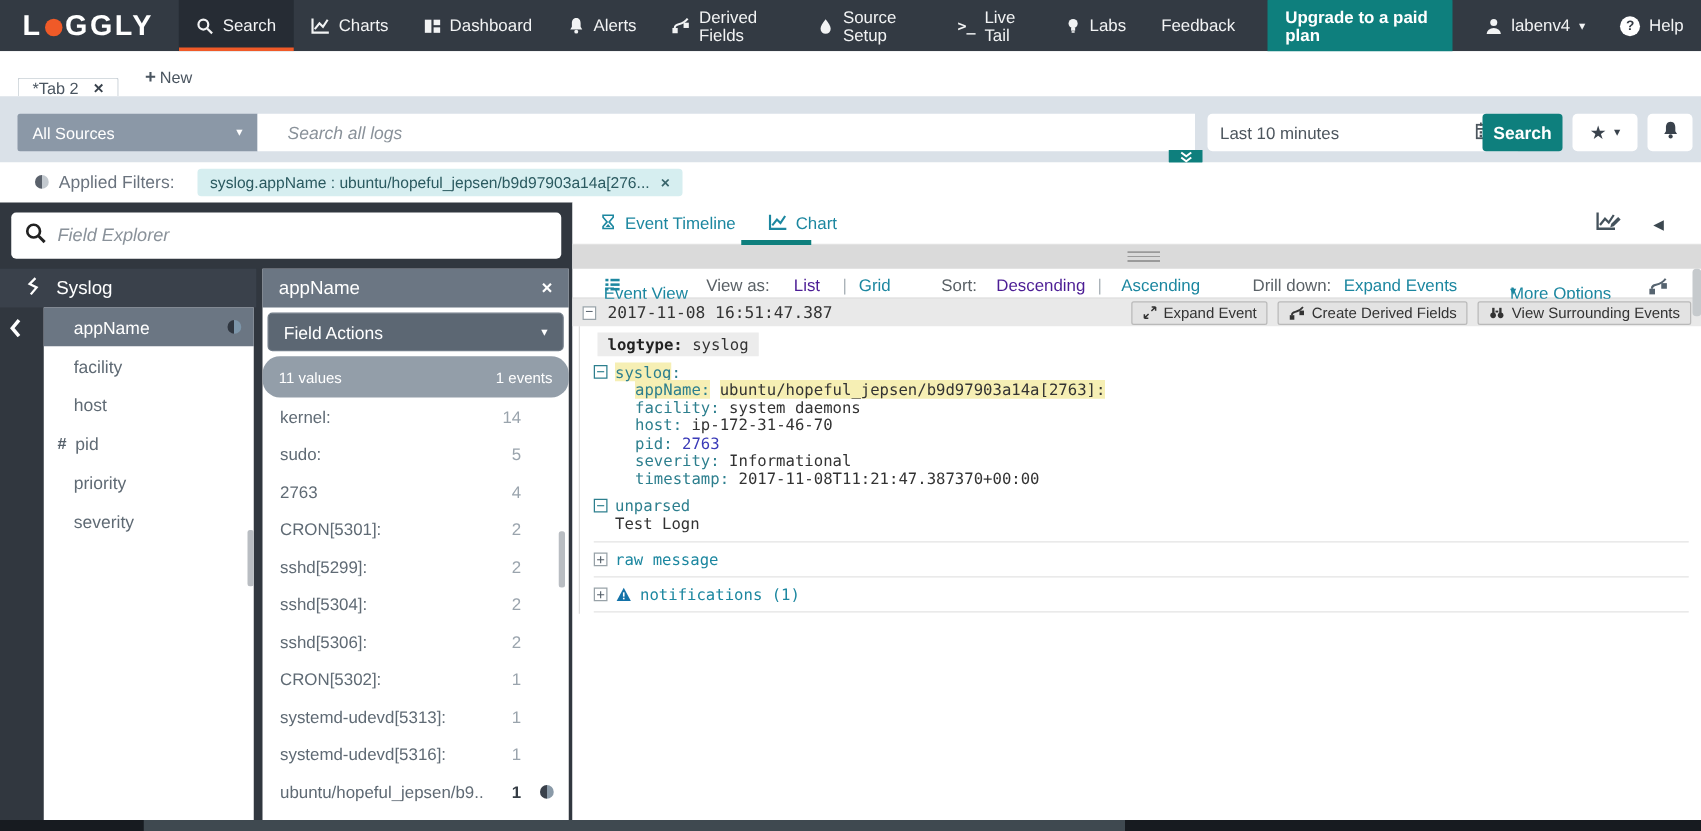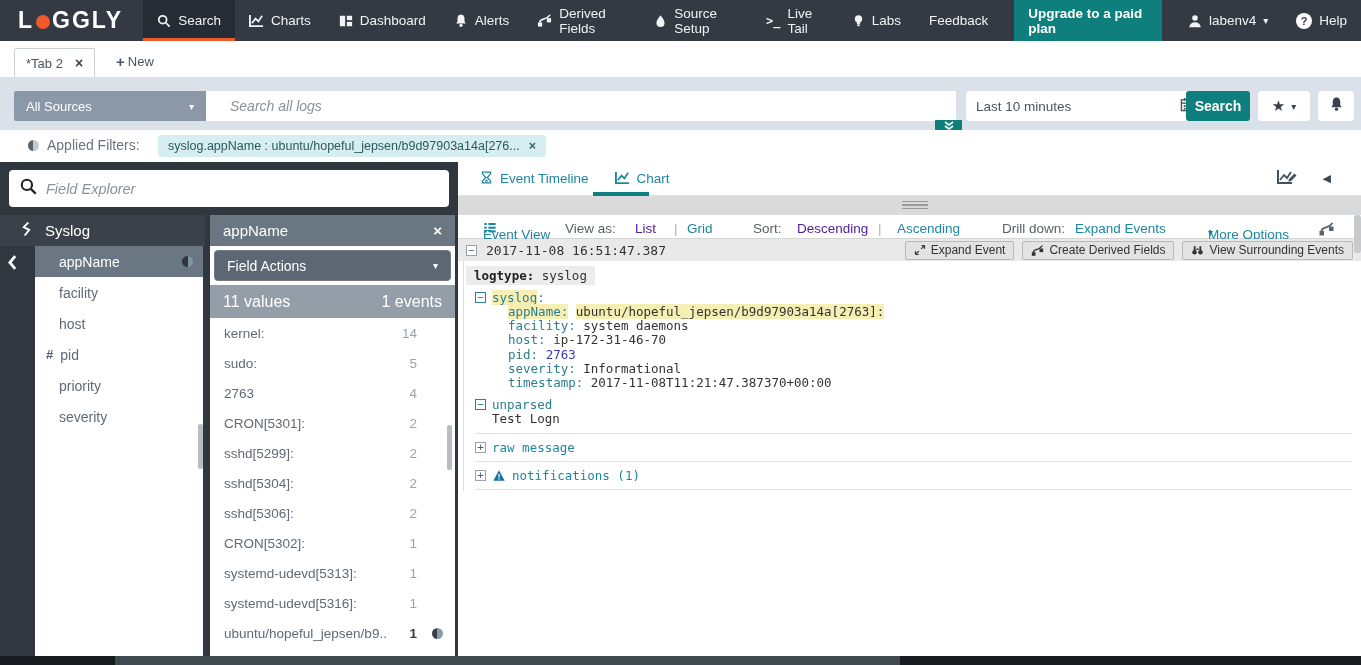--- a/index.html
+++ b/index.html
@@ -14,21 +14,21 @@
   .nav-item.active { background:#262c34; box-shadow:inset 0 -3px 0 #f05a28; }
   .nav-item svg { display:block; }
   .mono-icon { font-family:"DejaVu Sans Mono", monospace; font-weight:bold; font-size:12px; }
   .feedback { margin-left:auto; }
   .upgrade-btn { align-self:center; background:#0e7f7d; color:#fff; font-weight:bold; font-size:13.5px; padding:8px 14px; border-radius:3px; margin:0 12px; cursor:pointer; }
   .help-circle { width:16px; height:16px; border-radius:50%; background:#fff; color:#333a43; font-weight:bold; font-size:11px; display:flex; align-items:center; justify-content:center; }
   .caret { font-size:10px; }
 
   
   .tabbar { position:absolute; left:0; top:41px; width:1361px; height:36px; background:#fff; }
-  .tab { position:absolute; left:14px; bottom:0; height:29px; padding:0 11px; background:#fff; border:1px solid #c9d0d6; border-bottom:none; border-radius:2px 2px 0 0; display:flex; align-items:center; gap:12px; font-size:13px; color:#4a5560; cursor:pointer; }
+  .tab { position:absolute; left:14px; bottom:0; height:15px; padding:0 11px; background:#fff; border:1px solid #c9d0d6; border-bottom:none; border-radius:2px 2px 0 0; display:flex; align-items:center; gap:12px; font-size:13px; color:#4a5560; cursor:pointer; }
   .tab-close { color:#39424c; font-weight:bold; font-size:14px; cursor:pointer; }
   .newtab { position:absolute; left:116px; bottom:7px; font-size:13px; color:#4a5560; display:flex; gap:3px; align-items:center; cursor:pointer; }
   .newtab .plus { font-weight:bold; font-size:15px; }
 
   
   .search-band { position:absolute; left:0; top:77px; width:1361px; height:53px; background:#dae1e8; }
   .search-band > div, .search-band > button { position:absolute; top:14px; height:30px; }
   .sources { left:14px; width:192px; background:#8b98a7; color:#fff; font-size:13px; display:flex; align-items:center; justify-content:space-between; padding:0 12px; border-radius:2px 0 0 2px; cursor:pointer; }
   .search-input-wrap { left:206px; width:750px; background:#fff; }
   .search-input-wrap input { width:100%; height:100%; border:none; outline:none; font-size:14px; font-style:italic; color:#555; padding:0 24px; font-family:"Liberation Sans", sans-serif; }
@@ -62,21 +62,21 @@
   .field-item.selected { background:#6b7683; color:#fff; }
   .field-item.selected .half-toggle { background:linear-gradient(90deg,#2f3640 50%,#7c95a9 50%); }
   .field-item .hash { margin-left:-13px; font-size:13px; color:#55606a; font-weight:bold; }
   .vthumb { position:absolute; width:5px; border-radius:2px; background:#b9bdc2; }
 
   
   .value-col { position:absolute; left:210px; top:53px; width:245px; height:441px; background:#fff; }
   .vc-header { height:31px; background:#6b7683; color:#fff; font-size:15px; display:flex; align-items:center; justify-content:space-between; padding:0 13px; }
   .vc-header .close { font-weight:bold; font-size:15px; cursor:pointer; }
   .field-actions { margin:4px; height:31px; background:#5c6773; border:1px solid #707b87; border-radius:4px; color:#fff; font-size:14px; display:flex; align-items:center; justify-content:space-between; padding:0 12px; cursor:pointer; }
-  .vc-subheader { height:33px; background:#939ea9; color:#fff; font-size:16px; display:flex; align-items:center; justify-content:space-between; padding:0 13px; }
+  .vc-subheader { height:33px; background:#939ea9; color:#fff; font-size:12px; display:flex; align-items:center; justify-content:space-between; padding:0 13px;border-radius:14px; }
   .vc-row { height:30px; display:flex; align-items:center; padding:0 12px 0 14px; font-size:13.5px; color:#5f6a74; cursor:pointer; }
   .vc-row .val { flex:1; white-space:nowrap; overflow:hidden; }
   .vc-row .cnt { width:30px; text-align:right; color:#9aa4ad; }
   .vc-row .tglspace { width:26px; display:flex; justify-content:flex-end; align-items:center; }
   .vc-row.hl .cnt { color:#343c44; font-weight:bold; }
   .vc-row.hl .half-toggle { background:linear-gradient(90deg,#39404a 50%,#8a9aa8 50%); }
 
   
   .results { position:absolute; left:458px; top:162px; width:903px; height:494px; background:#fff; }
   .res-tabs { position:relative; height:34px; border-bottom:1px solid #e2e2e2; display:flex; align-items:center; padding-left:22px; gap:26px; }
@@ -102,21 +102,21 @@
   .event-actions { margin-left:auto; display:flex; gap:8px; margin-right:8px; }
   .ev-btn { display:flex; align-items:center; gap:5px; background:#e3e3e3; border:1px solid #b9b9b9; border-radius:2px; font-size:12px; color:#333; padding:1px 8px; height:19px; cursor:pointer; white-space:nowrap; }
   .ev-btn svg { flex:none; }
 
   .event-body { position:relative; font-family:"DejaVu Sans Mono", monospace; font-size:12.5px; color:#333; padding-top:8px; }
   .guide-line { position:absolute; left:5px; top:0; height:230px; width:1px; background:#ddd; }
   .logline { line-height:14px; white-space:nowrap; }
   .key { color:#2d7f8e; }
   .hl-y { background:#f6efb4; }
   .val-num { color:#3b3bb8; }
-  .logtype-line { margin-left:8px; }
+  .logtype-line { margin-left:20px; }
   .logtype-pill { background:#ececec; padding:2px 8px; }
   .logtype-pill b { color:#222; }
   .group-line { margin-left:17px; margin-top:7px; display:flex; align-items:center; gap:6px; }
   .fieldline { margin-left:50px; margin-top:0; }
   .event-body .fieldline, .unparsed-text { line-height:14.2px; }
   .unparsed-text { margin-left:34px; }
   .sec-row { margin-left:17px; display:flex; align-items:center; gap:6px; height:28px; border-top:1px solid #e3e3e3; margin-right:10px; color:#1c87a0; }
   .sec-row .seclabel { color:#1c87a0; cursor:pointer; }
   .end-line { margin-left:17px; margin-right:10px; border-top:1px solid #e3e3e3; }
   .res-vthumb { position:absolute; right:0; top:53px; width:7px; height:38px; background:#c6cacd; border-radius:3px; }

